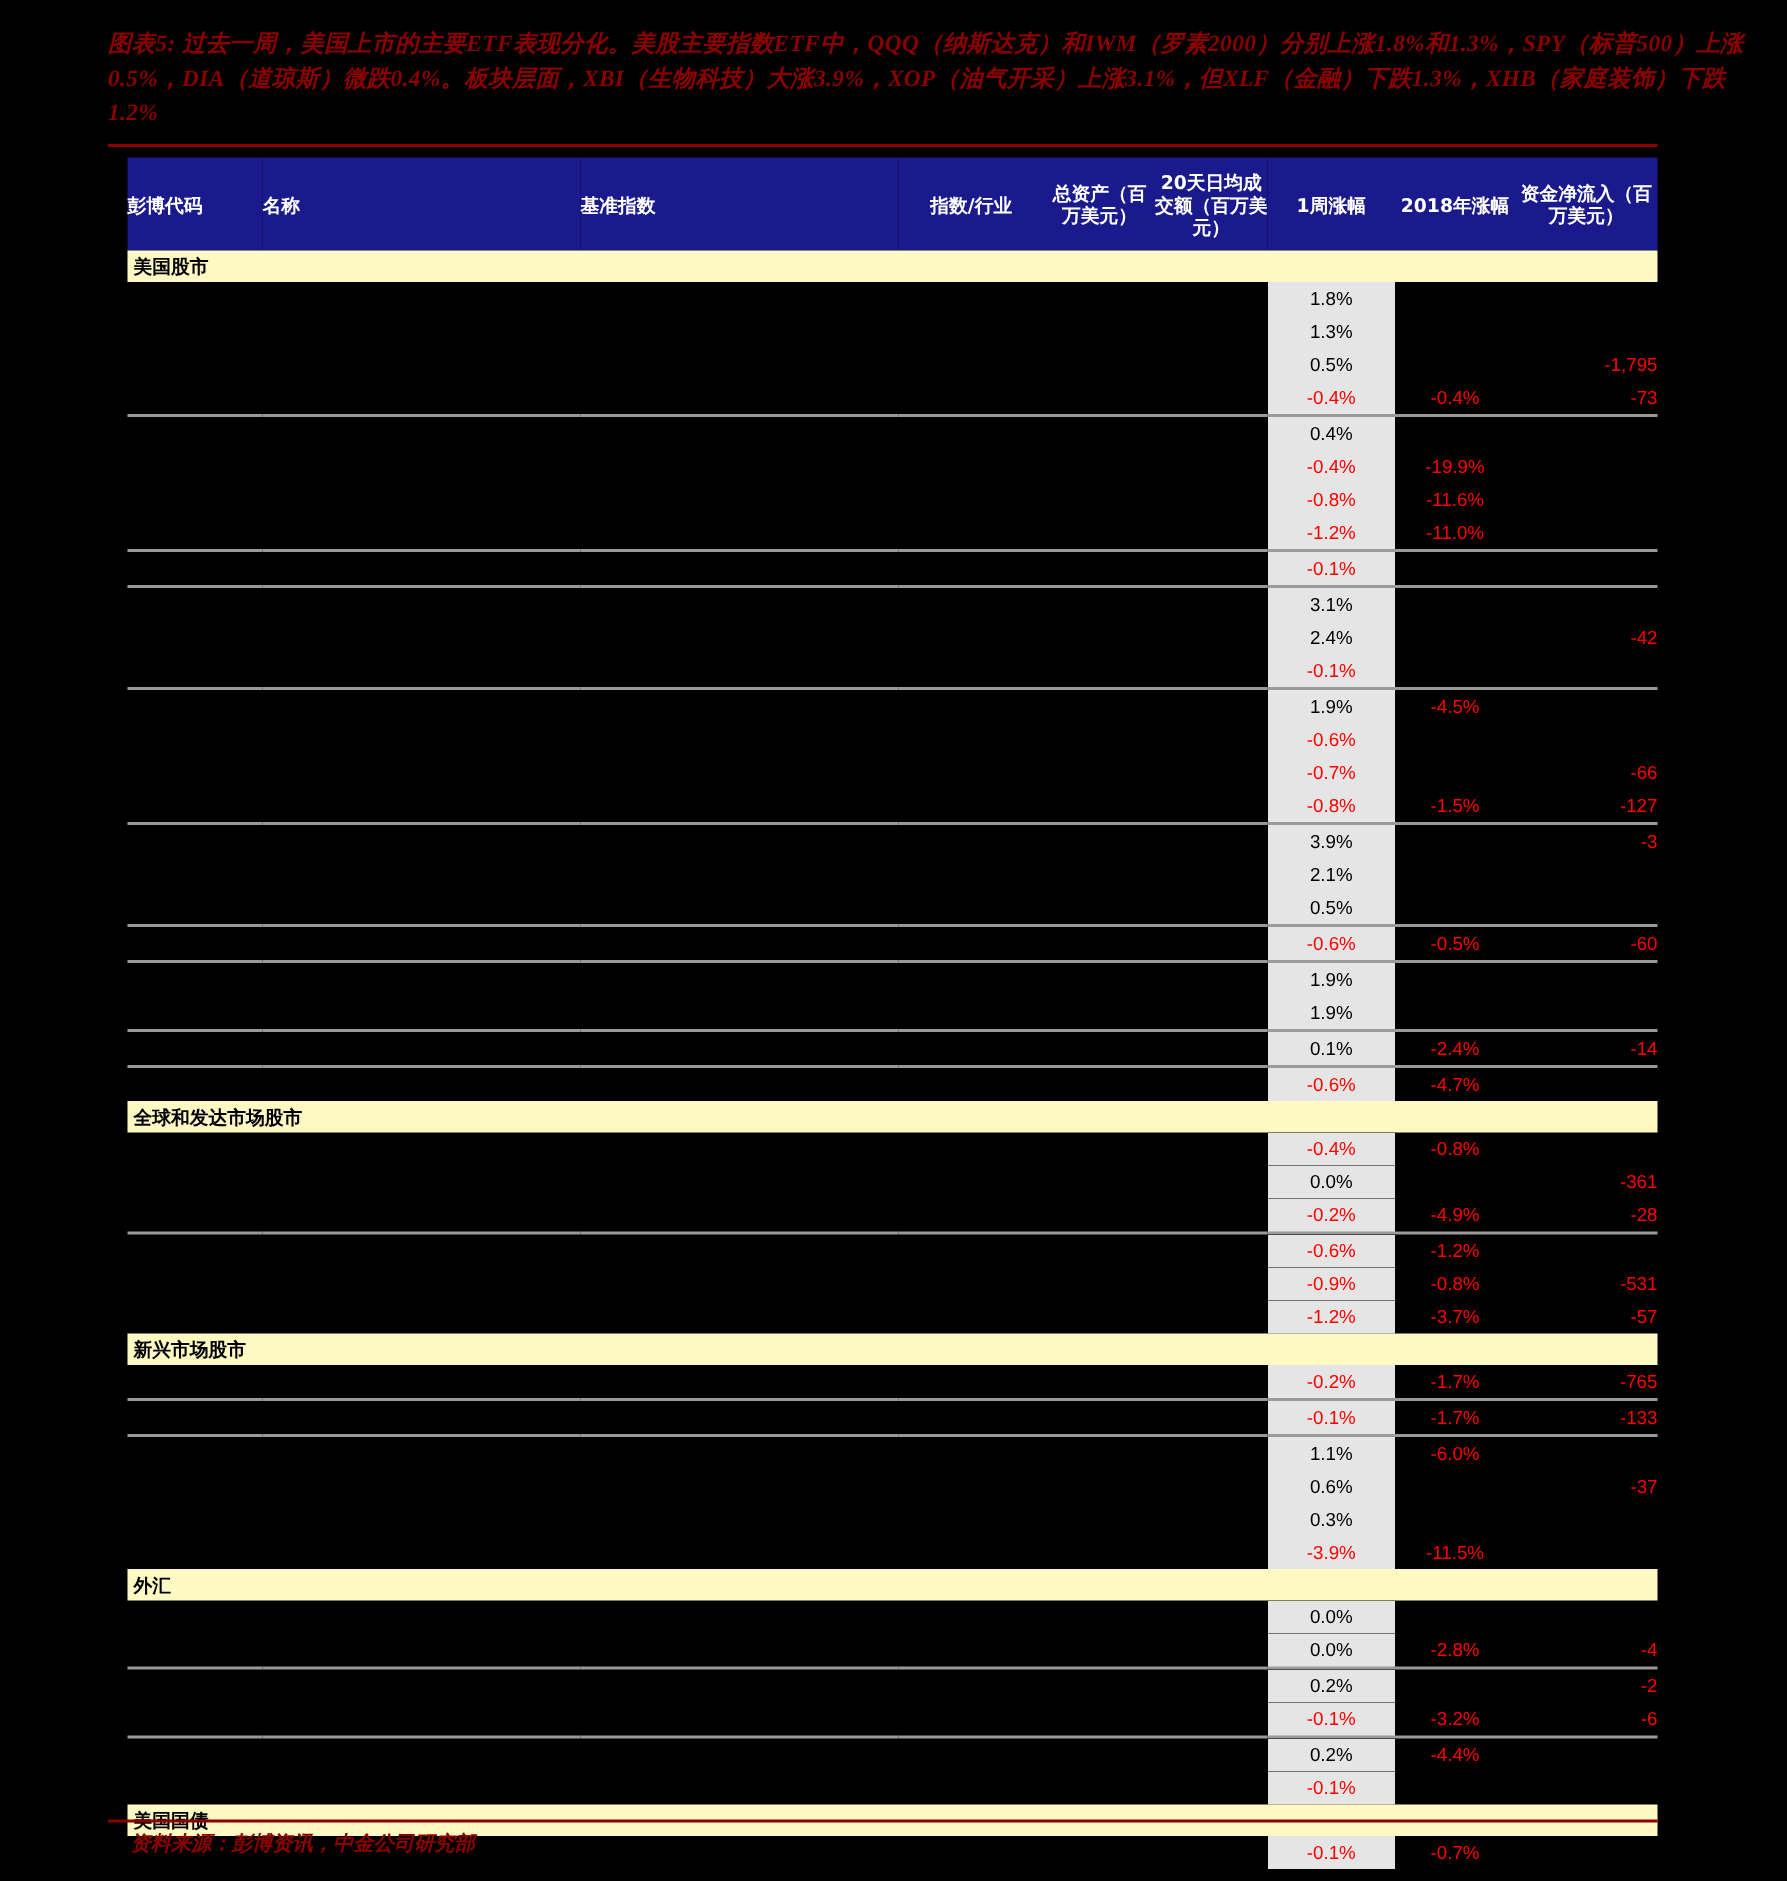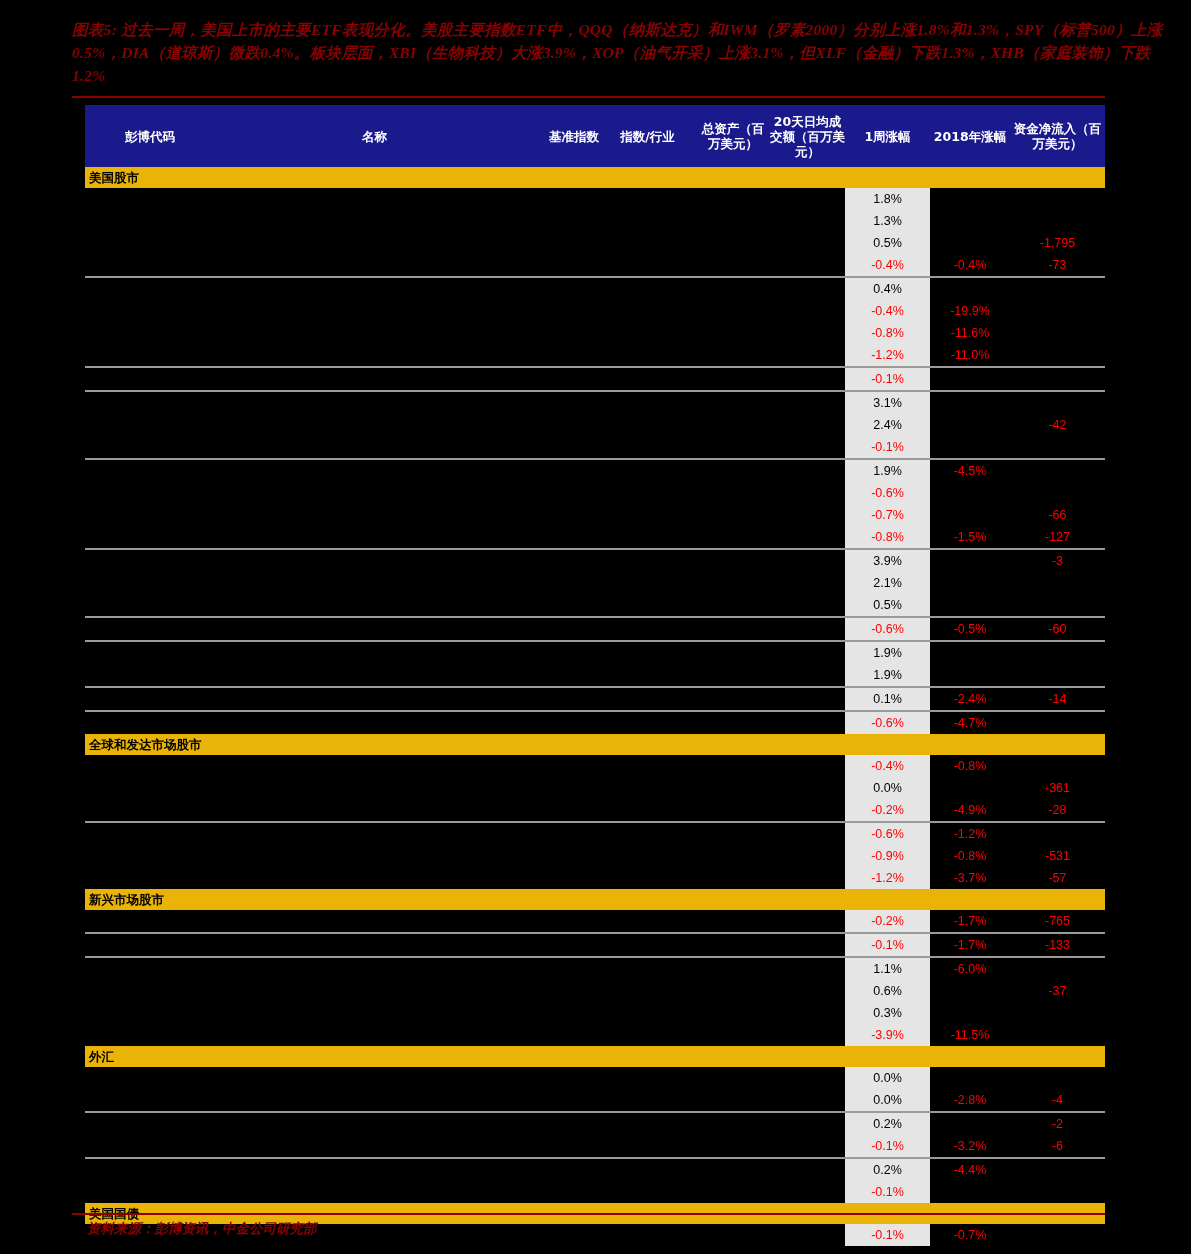--- a/index.html
+++ b/index.html
@@ -42,24 +42,24 @@
   col.c-flow{width:95px}
 
   thead th{
     background:#1A1A8C;color:#ffffff;
     font-size:12.5px;font-weight:bold;
     font-family:"DejaVu Sans",sans-serif;
     height:62px;vertical-align:middle;
     text-align:center;line-height:15px;
     padding:0 3px;
   }
-  thead th.h-left{text-align:right;margin-left:12px;}
+  thead th.h-left{text-align:left;margin-left:12px;}
 
   tr.grp td{
-    background:#eab308;color:#000;
+    background:#fef9c3;color:#000;
     font-size:12.5px;font-weight:bold;
     font-family:"DejaVu Sans",sans-serif;
     height:21px;line-height:21px;
     padding-left:4px;text-align:left;
   }
 
   tr.r{height:22px;}
   tr.r td{
     height:22px;line-height:22px;
     font-size:12.5px;color:#000000;
@@ -68,21 +68,21 @@
     white-space:nowrap;overflow:hidden;
   }
   
   td.v{background:#FFFFFF;}
   td.code{text-align:left;padding-left:4px;}
   td.name{text-align:left;padding-left:8px;}
   td.bench{text-align:left;padding-left:8px;}
   td.sector{text-align:center;font-family:"DejaVu Sans",sans-serif;font-size:12px;}
   td.num{text-align:center;}
   td.pct{text-align:center;}
-  td.flow{text-align:center;}
+  td.flow{text-align:right;}
   
   td.w1.v{background:#e5e5e5;}
   .neg{color:#FF0000;}
   .pos{color:#000000;}
   
   td.redacted .neg{color:#FF0000;}
 
   tr.sep td{border-top:2px solid #9A9A9A;}
 
   

